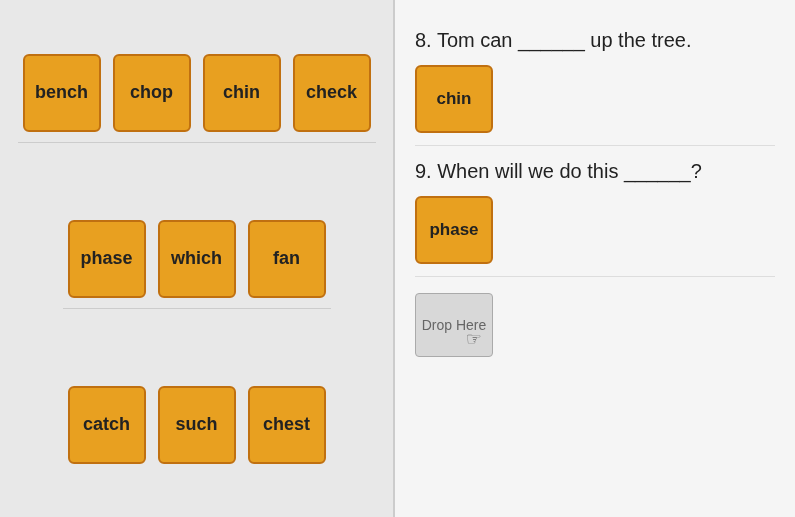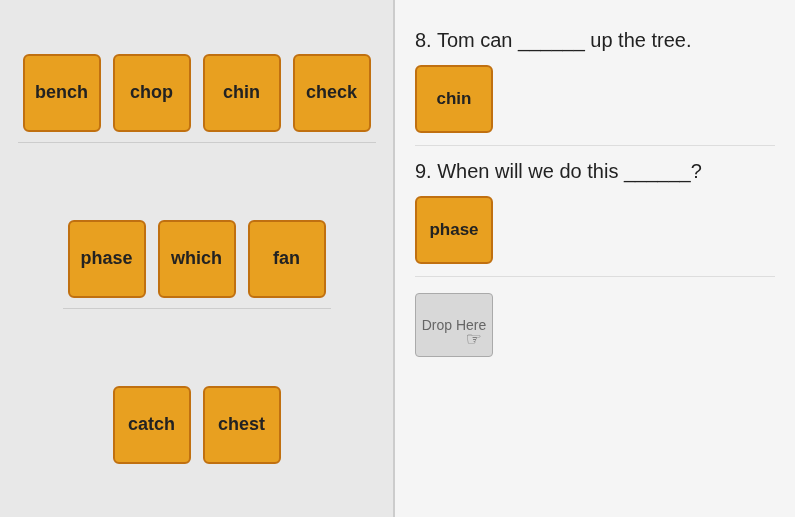--- a/index.html
+++ b/index.html
@@ -129,20 +129,21 @@
     <div class="word-tile">chin</div>
     <div class="word-tile">check</div>
   </div>
   <div class="word-row">
     <div class="word-tile">phase</div>
     <div class="word-tile">which</div>
     <div class="word-tile">fan</div>
   </div>
   <div class="word-row">
     <div class="word-tile">catch</div>
+    <div class="word-tile">such</div>
     <div class="word-tile">chest</div>
   </div>
 </div>
 
 <div class="right-panel">
   <div class="question-block">
     <div class="question-text">8. Tom can ______ up the tree.</div>
     <div class="answer-tile">chin</div>
   </div>
 

